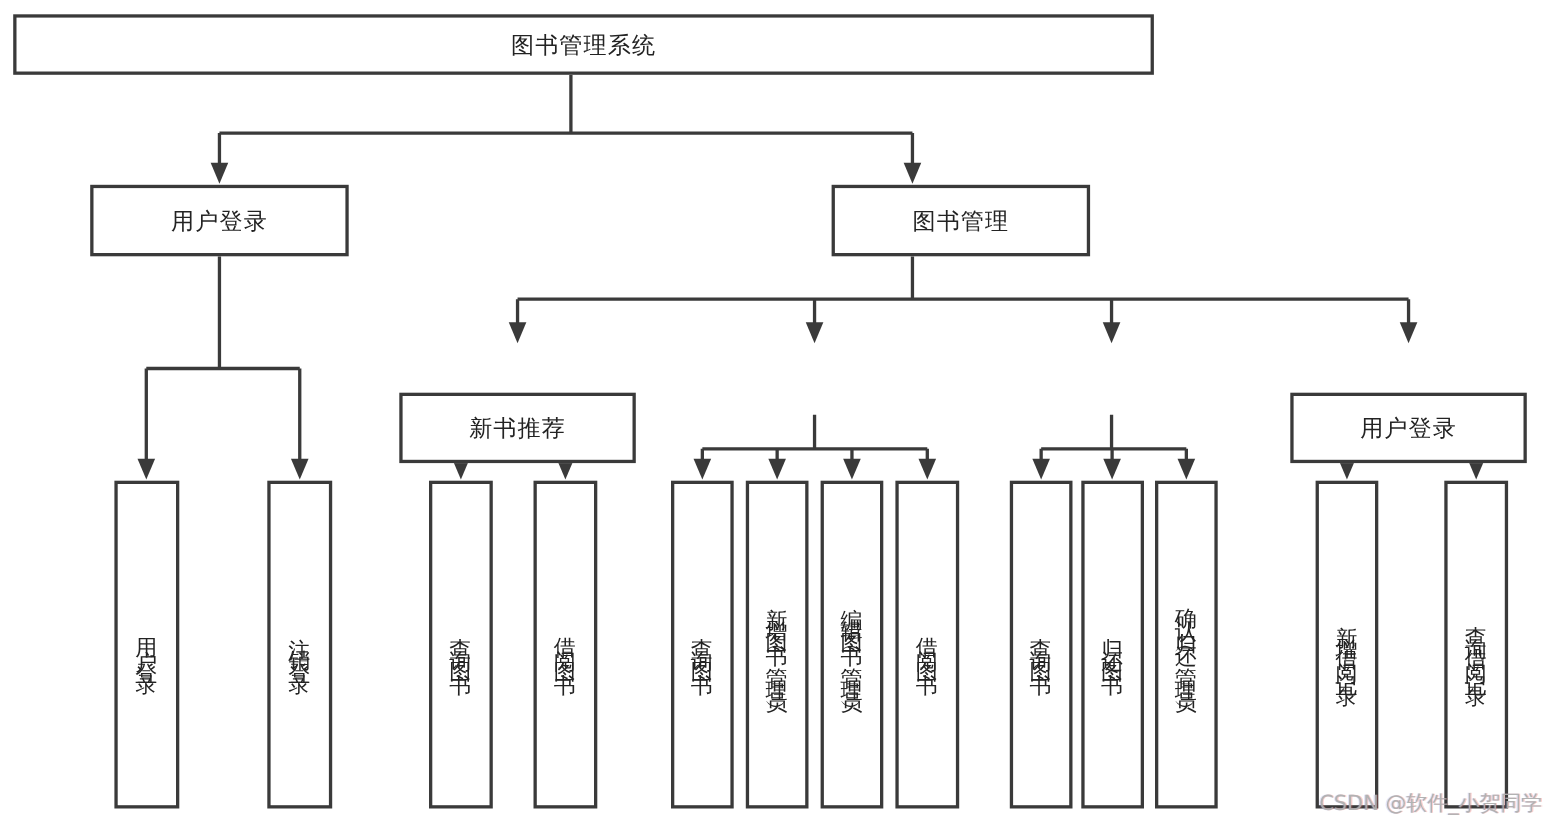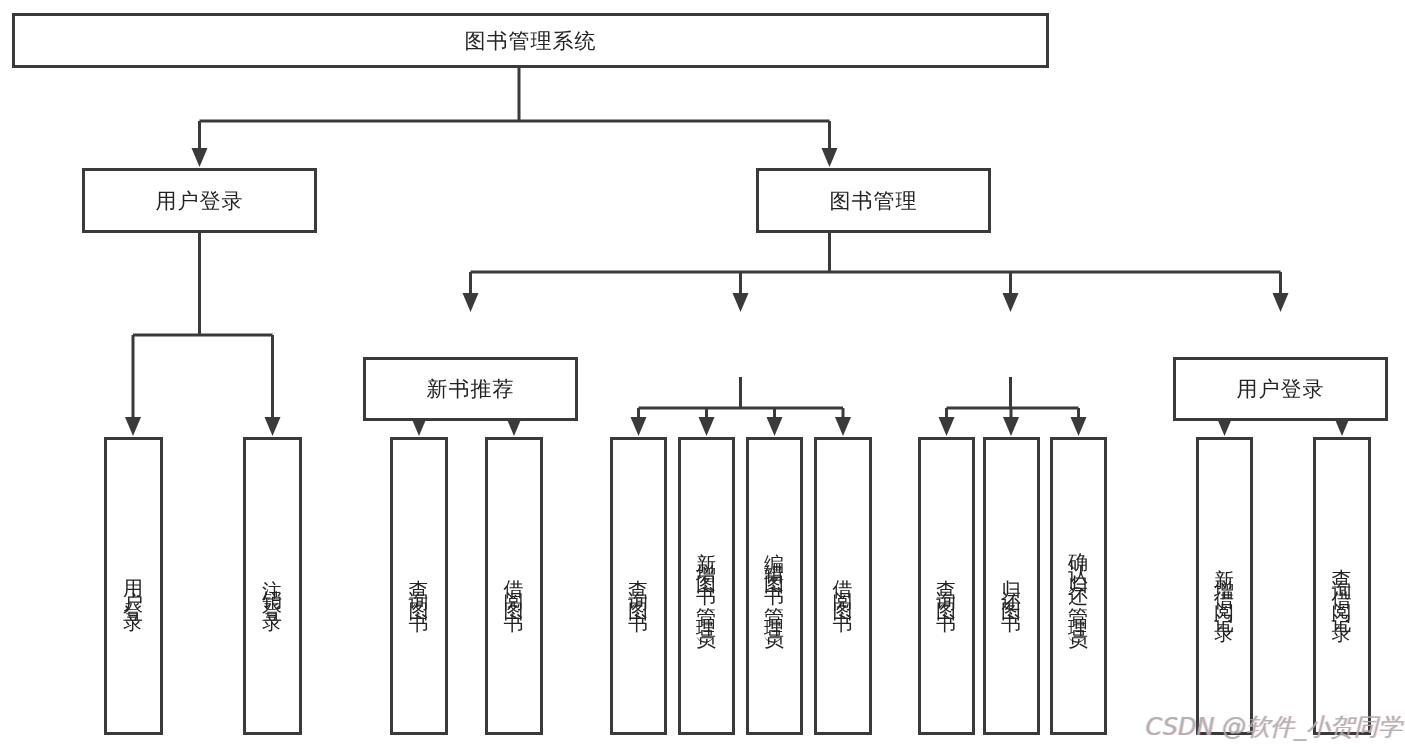--- a/index.html
+++ b/index.html
@@ -30,26 +30,25 @@
     text-orientation:mixed;
     font-size:20px;
     letter-spacing:11px;
     color:#232323;
     line-height:1;
   }
   .watermark{
     position:absolute;
     right:3px;bottom:4px;
     z-index:3;
-    font-size:24px;
+    font-size:19px;
     color:#aeaeae;
     text-shadow:1px 0 0 rgba(235,110,110,0.35), -1px 0 0 rgba(140,140,220,0.25);
     white-space:nowrap;
     opacity:0.95;
-    font-style:italic;
   }
 </style>
 </head>
 <body>
 
 <div class="canvas">
 
   <svg class="connectors" width="1405" height="747" viewBox="0 0 1405 747">
     <defs>
       <polygon id="ah" points="-8,-19 8,-19 0,0" fill="#3a3a3a"></polygon>

